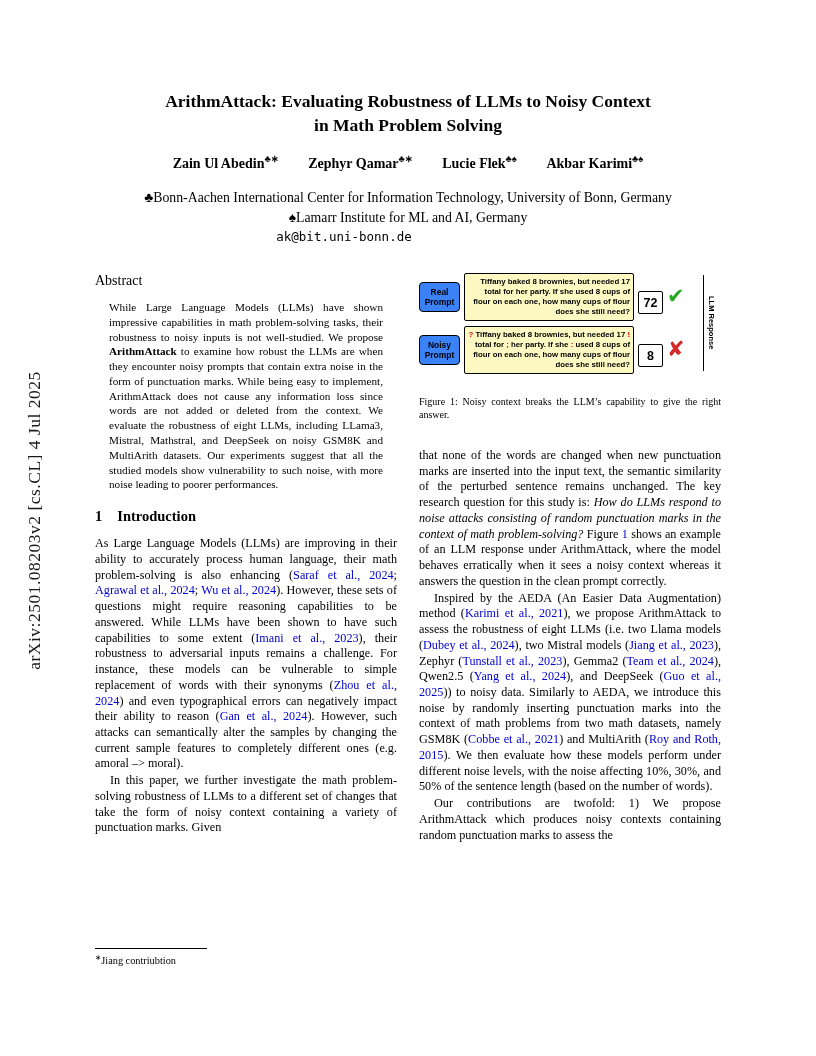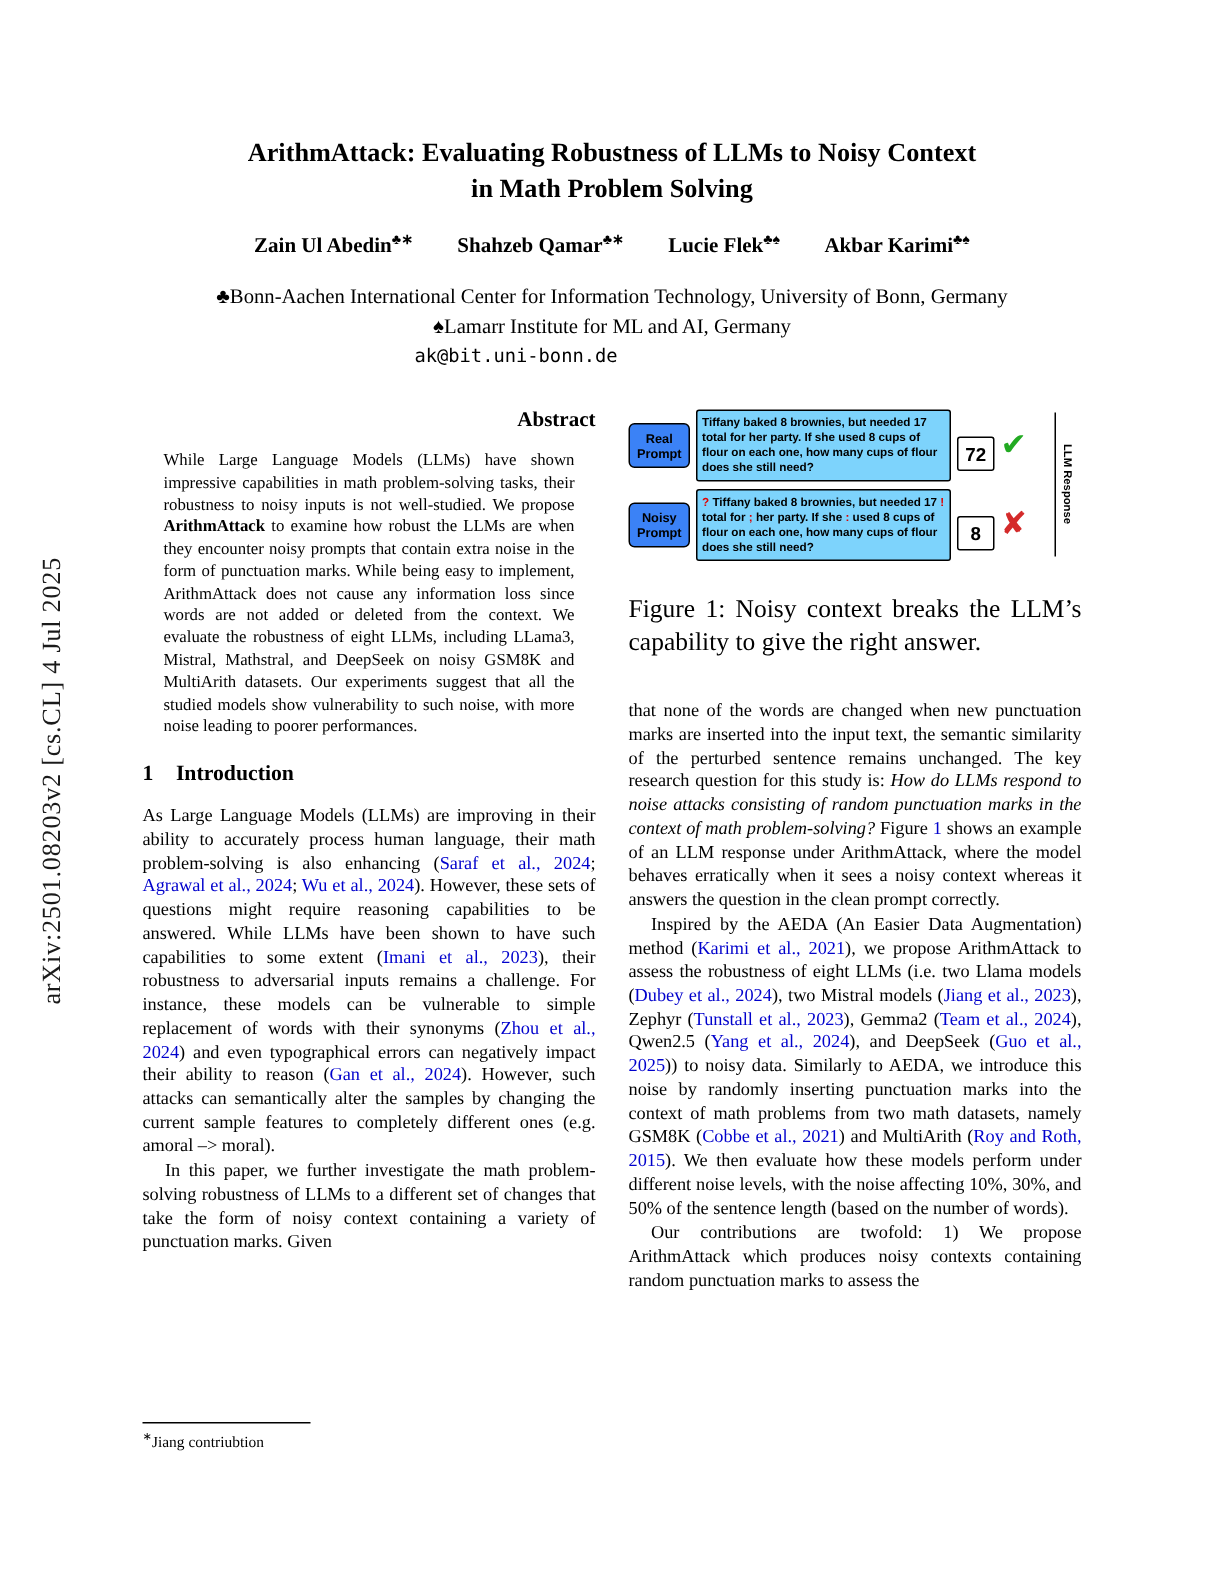--- a/index.html
+++ b/index.html
@@ -26,69 +26,69 @@
   .author { font-weight:bold; margin:0 13px; white-space:nowrap; }
   .author sup, .marker { font-size:9.5px; vertical-align:super; font-weight:bold; }
   .affils { position:absolute; top:188px; left:0; width:816px; text-align:center;
             font-size:13.8px; line-height:1.45; }
   .email { position:absolute; top:229px; left:12px; width:664px; text-align:center;
            font-family:"DejaVu Sans Mono", monospace; font-size:12.5px; }
   
   .col { position:absolute; top:273px; width:302px; text-align:justify; }
   .col-left { left:95px; }
   .col-right { left:419px; }
-  .abstract-heading { text-align:right; font-weight:bold; font-size:14px; margin-bottom:11px; }
+  .abstract-heading { text-align:left; font-weight:normal; font-size:14px; margin-bottom:11px; }
   .abstract-body { padding:0 14px; font-size:11.2px; line-height:1.32; }
   .section-heading { font-size:14.5px; font-weight:bold; margin:16px 0 11px 0; text-align:left; }
   .section-heading .num { margin-right:15px; }
   p.body { font-size:12.2px; line-height:1.29; }
   p.indent { text-indent:15px; margin-top:1px; }
   .cite { color:var(--citation,#0000cc); }
   .i { font-style:italic;margin-top:28px; }
   .b { font-weight:bold; }
   .red { color:var(--noise_red,#e00000); font-weight:bold; }
   
   .footnote { position:absolute; left:95px; top:948px; width:302px; font-size:10.3px; text-align:left; }
   .footnote-rule { width:112px; border-top:1px solid #000; margin-bottom:4px; }
   .footnote sup { font-size:7.5px; }
   
   .figure { position:relative; width:100%; height:104px; padding-right:30px;
             font-family:"Liberation Sans", sans-serif; text-align:left; }
   .fig-row { display:flex; align-items:center; gap:4px; margin-bottom:5px; }
   .prompt-label { width:41px; border:1.4px solid #000; border-radius:4px;
     font-weight:bold; font-size:8.5px; text-align:center; padding:4px 1px; line-height:1.2; background:#3b82f6; }
   .prompt-text { width:170px; border:1.4px solid #000; border-radius:2px;
-    font-size:7.8px; font-weight:600; text-align:left; padding:3px 3px; line-height:1.28; background:#7dd3fc; }
+    font-size:7.8px; font-weight:600; text-align:right; padding:3px 3px; line-height:1.28; background:#fef9c3; }
   .answer-box { width:25px; height:23px; border:1.4px solid #000; border-radius:2px;
     display:flex; align-items:center; justify-content:center; font-weight:bold; font-size:12.5px;margin-top:12px; }
   .mark { font-size:21px; line-height:1; font-family:"DejaVu Sans", sans-serif; }
   .mark.check { color:var(--check_green,#1faa1f); }
   .mark.cross { color:var(--cross_red,#d42a2a); }
   .llm-response { position:absolute; right:2px; top:2px; height:96px; width:16px;
     border-left:1.2px solid #000; display:flex; align-items:center; justify-content:center; }
   .llm-response span { writing-mode:vertical-rl; font-size:7.5px; font-weight:bold; white-space:nowrap; }
-  .fig-caption { margin:18px 0 27px 0; font-size:17px; line-height:1.3; text-align:justify; }
+  .fig-caption { margin:18px 0 27px 0; font-size:10px; line-height:1.3; text-align:justify; }
 </style>
 </head>
 <body>
 
 <div class="page">
 
   <div class="arxiv-strip">
     <span>arXiv:2501.08203v2  [cs.CL]  4 Jul 2025</span>
   </div>
 
   <h1 class="title">
     <span>ArithmAttack: Evaluating Robustness of LLMs to Noisy Context</span><br>
     <span>in Math Problem Solving</span>
   </h1>
 
   <div class="authors">
     <span class="author"><span>Zain Ul Abedin</span><sup class="marker">♣∗</sup></span>
-    <span class="author"><span>Shahzeb Qamar</span><sup class="marker">♣∗</sup></span>
+    <span class="author"><span>Zephyr Qamar</span><sup class="marker">♣∗</sup></span>
     <span class="author"><span>Lucie Flek</span><sup class="marker">♣♠</sup></span>
     <span class="author"><span>Akbar Karimi</span><sup class="marker">♣♠</sup></span>
   </div>
 
   <div class="affils">
     <div>♣Bonn-Aachen International Center for Information Technology, University of Bonn, Germany</div>
     <div>♠Lamarr Institute for ML and AI, Germany</div>
   </div>
 
   <div class="email">ak@bit.uni-bonn.de</div>

